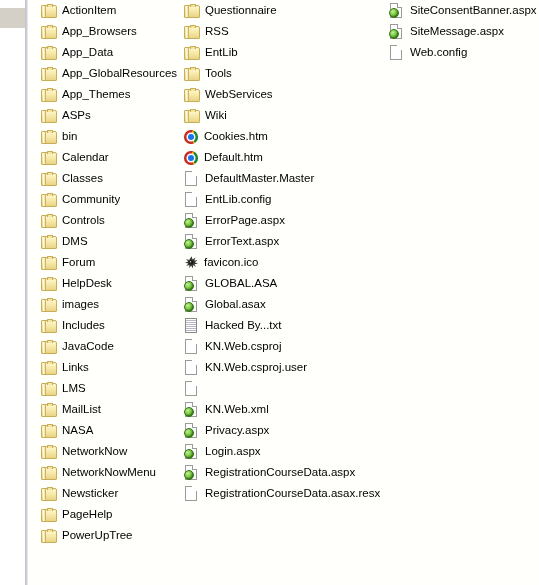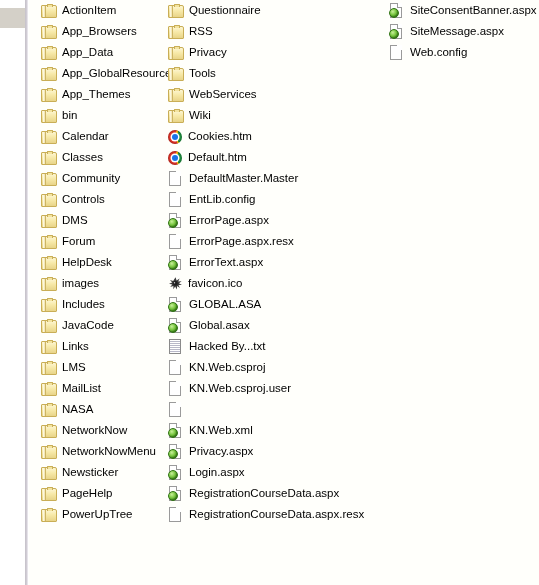--- a/index.html
+++ b/index.html
@@ -48,21 +48,21 @@
     width: 536px;
     height: 585px;
     background: #fffffb;
   }
 
   .file-column {
     position: absolute;
     top: 0;
   }
   #column-1 { left: 12px;  width: 148px; }
-  #column-2 { left: 139px; width: 200px; }
+  #column-2 { left: 155px; width: 200px; }
   #column-3 { left: 360px; width: 158px; }
 
   .file-entry {
     height: 21px;
     display: flex;
     align-items: center;
     white-space: nowrap;
   }
 
   .entry-icon {
@@ -258,20 +258,24 @@
       <div class="file-entry">
         <span class="entry-icon ic-folder"></span>
         <span class="entry-label">App_GlobalResources</span>
       </div>
       <div class="file-entry">
         <span class="entry-icon ic-folder"></span>
         <span class="entry-label">App_Themes</span>
       </div>
       <div class="file-entry">
         <span class="entry-icon ic-folder"></span>
+        <span class="entry-label">ASPs</span>
+      </div>
+      <div class="file-entry">
+        <span class="entry-icon ic-folder"></span>
         <span class="entry-label">bin</span>
       </div>
       <div class="file-entry">
         <span class="entry-icon ic-folder"></span>
         <span class="entry-label">Calendar</span>
       </div>
       <div class="file-entry">
         <span class="entry-icon ic-folder"></span>
         <span class="entry-label">Classes</span>
       </div>
@@ -348,21 +352,21 @@
       <div class="file-entry">
         <span class="entry-icon ic-folder"></span>
         <span class="entry-label">Questionnaire</span>
       </div>
       <div class="file-entry">
         <span class="entry-icon ic-folder"></span>
         <span class="entry-label">RSS</span>
       </div>
       <div class="file-entry">
         <span class="entry-icon ic-folder"></span>
-        <span class="entry-label">Privacy</span>
+        <span class="entry-label">EntLib</span>
       </div>
       <div class="file-entry">
         <span class="entry-icon ic-folder"></span>
         <span class="entry-label">Tools</span>
       </div>
       <div class="file-entry">
         <span class="entry-icon ic-folder"></span>
         <span class="entry-label">WebServices</span>
       </div>
       <div class="file-entry">
@@ -381,24 +385,20 @@
         <span class="entry-icon ic-page"></span>
         <span class="entry-label">DefaultMaster.Master</span>
       </div>
       <div class="file-entry">
         <span class="entry-icon ic-page"></span>
         <span class="entry-label">EntLib.config</span>
       </div>
       <div class="file-entry">
         <span class="entry-icon ic-aspx"></span>
         <span class="entry-label">ErrorPage.aspx</span>
-      </div>
-      <div class="file-entry">
-        <span class="entry-icon ic-page"></span>
-        <span class="entry-label">ErrorPage.aspx.resx</span>
       </div>
       <div class="file-entry">
         <span class="entry-icon ic-aspx"></span>
         <span class="entry-label">ErrorText.aspx</span>
       </div>
       <div class="file-entry">
         <span class="entry-icon ic-ico">
           <svg width="15" height="15" viewBox="0 0 15 15">
             <g fill="#3a3a3a">
               <path d="M7.5 1.2 L8.6 4.4 L11.6 2.6 L10.2 5.6 L13.6 5.3 L10.9 7.3 L13.9 8.9 L10.5 9.0 L11.9 12.0 L9.2 10.0 L8.7 13.4 L7.2 10.5 L5.3 13.2 L5.4 9.9 L2.2 11.0 L4.3 8.5 L1.0 7.8 L4.2 6.6 L2.0 4.1 L5.2 5.0 Z"></path>
@@ -443,21 +443,21 @@
       <div class="file-entry">
         <span class="entry-icon ic-aspx"></span>
         <span class="entry-label">Login.aspx</span>
       </div>
       <div class="file-entry">
         <span class="entry-icon ic-aspx"></span>
         <span class="entry-label">RegistrationCourseData.aspx</span>
       </div>
       <div class="file-entry">
         <span class="entry-icon ic-page"></span>
-        <span class="entry-label">RegistrationCourseData.aspx.resx</span>
+        <span class="entry-label">RegistrationCourseData.asax.resx</span>
       </div>
     </div>
   <div class="file-column" id="column-3">
       <div class="file-entry">
         <span class="entry-icon ic-aspx"></span>
         <span class="entry-label">SiteConsentBanner.aspx</span>
       </div>
       <div class="file-entry">
         <span class="entry-icon ic-aspx"></span>
         <span class="entry-label">SiteMessage.aspx</span>

